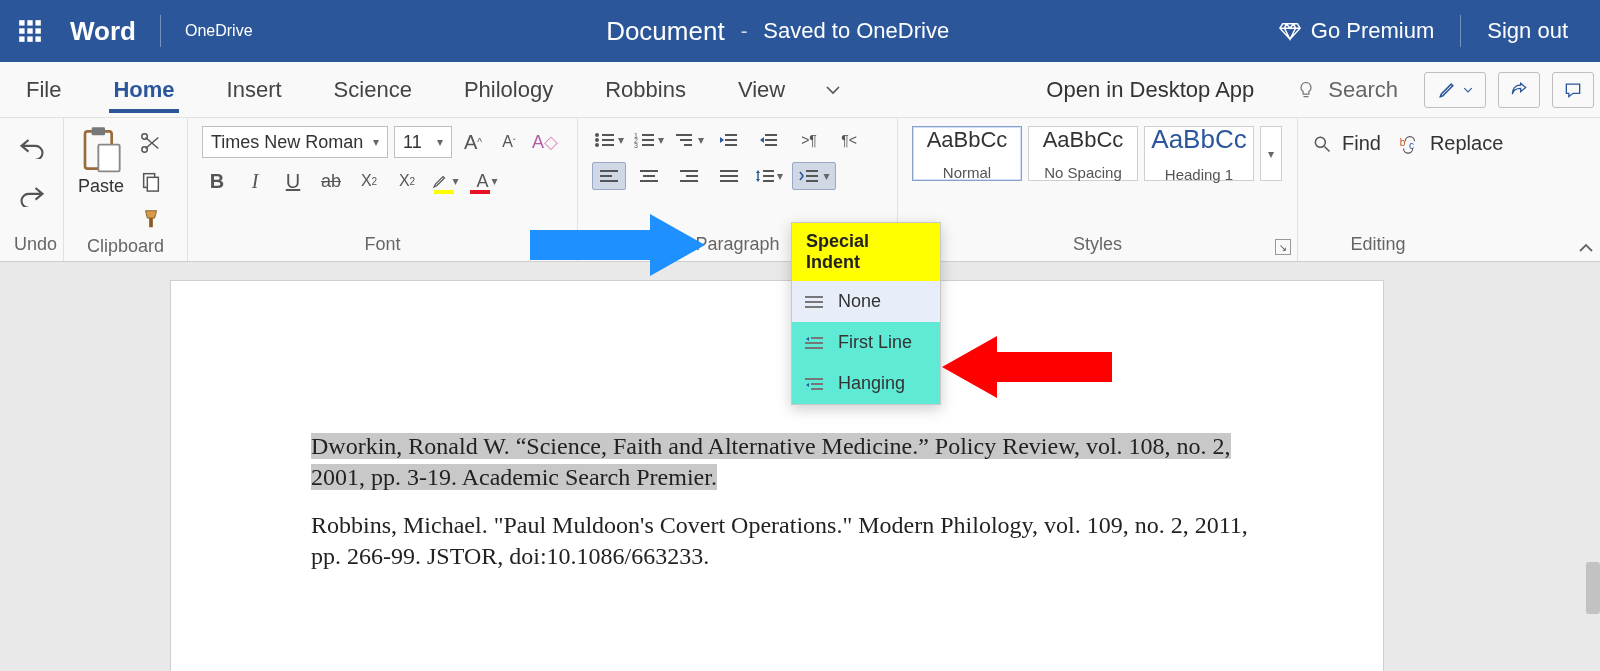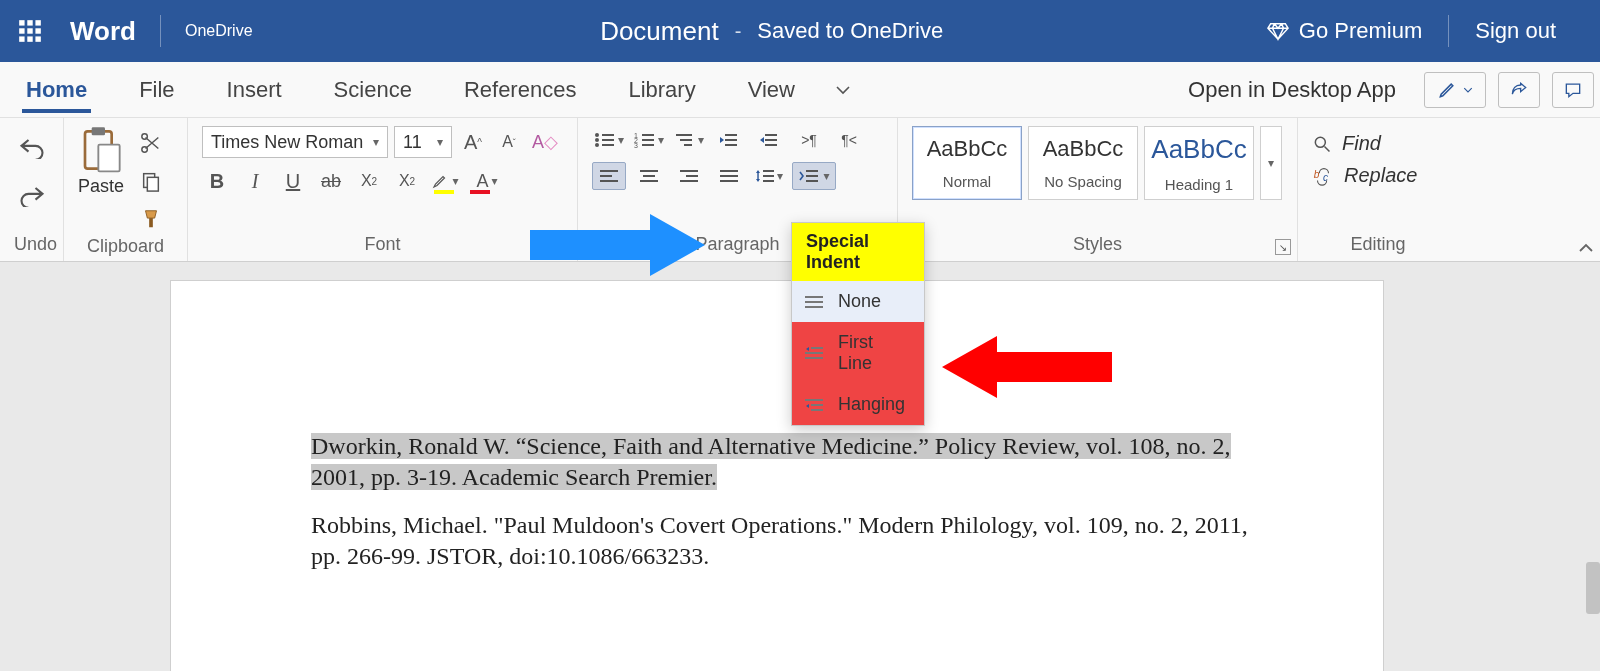--- a/index.html
+++ b/index.html
@@ -8,21 +8,21 @@
   .titlebar { height: 62px; background: #2b579a; color: #fff; display: flex; align-items: center; font-size: 22px; }
   .waffle { width: 60px; height: 62px; display: flex; align-items: center; justify-content: center; cursor: pointer; }
   .waffle svg { width: 26px; height: 26px; }
   .app-name { font-size: 26px; font-weight: 600; padding: 0 24px 0 10px; }
   .vdiv { width: 1px; height: 32px; background: rgba(255,255,255,.35); }
   .onedrive { padding: 0 24px; font-size: 16px; text-align: right; }
   .title-center { flex: 1; display: flex; align-items: center; justify-content: center; gap: 16px; }
   .doc-title { font-size: 26px; }
   .dash { font-size: 20px; opacity: .8; }
   .savestatus { font-size: 22px; }
-  .title-right { display: flex; align-items: center; gap: 26px; padding-right: 44px; }
+  .title-right { display: flex; align-items: center; gap: 26px; padding-right: 32px; }
   .premium { display: flex; align-items: center; gap: 10px; font-size: 22px; }
   .signout { font-size: 22px; }
 
   
   .ribbon-tabs { height: 56px; background: #f9f9f9; border-bottom: 1px solid #e1e1e1; display: flex; align-items: stretch; }
   .tabs { display: flex; align-items: stretch; }
   .tab { padding: 0 26px; display: flex; align-items: center; font-size: 22px; color: #444; cursor: pointer; position: relative; }
   .tab.active { color: #2b579a; font-weight: 600; }
   .tab.active::after { content: ""; position: absolute; left: 22px; right: 22px; bottom: 4px; height: 4px; background: #2b579a; }
   .tab.chevron { padding: 0 14px; font-size: 18px; }
@@ -68,42 +68,42 @@
 
   
   .para-row { display: flex; align-items: center; gap: 6px; }
   .para-btn { width: 34px; height: 28px; display: flex; align-items: center; justify-content: center; cursor: pointer; color: #555; }
   .para-btn.selected { background: #d0d7e5; border: 1px solid #97a9c5; border-radius: 2px; }
   .para-btn.open-special { background: #d0d7e5; border: 1px solid #97a9c5; border-radius: 2px; width: 44px; }
   .para-col { display: flex; flex-direction: column; gap: 8px; }
 
   
   .styles-row { display: flex; align-items: stretch; gap: 6px; }
-  .style-card { border: 1px solid #cfcfcf; background: #fff; width: 110px; height: 74px; display: flex; flex-direction: column; align-items: center; justify-content: center; cursor: pointer; }
+  .style-card { border: 1px solid #cfcfcf; background: #fff; width: 110px; height: 55px; display: flex; flex-direction: column; align-items: center; justify-content: center; cursor: pointer; }
   .style-card.selected { border: 1px solid #8aa1c7; box-shadow: inset 0 0 0 1px #cfe0ff; }
   .style-sample { font-size: 22px; color: #333; }
   .style-sample.heading { color: #2b579a; font-size: 26px; }
   .style-name { font-size: 15px; color: #555; margin-top: 11px; }
   .styles-more { width: 22px; display: flex; align-items: center; justify-content: center; color: #666; cursor: pointer; border: 1px solid #cfcfcf; background: #fff; }
   .dlg-launch { position: absolute; right: 6px; bottom: 6px; width: 16px; height: 16px; border: 1px solid #999; font-size: 10px; display:flex; align-items:center; justify-content:center; color:#555; cursor:pointer; }
 
   
-  .edit-col { display: flex; flex-direction: column; gap: 9px; padding-top: 6px; font-style: italic; }
+  .edit-col { display: flex; flex-direction: row; gap: 17px; padding-top: 6px; }
   .edit-item { display: flex; align-items: center; gap: 10px; font-size: 20px; color: #333; cursor: pointer; }
 
   
   .ribbon-expand { margin-left: auto; width: 28px; display:flex; align-items:flex-end; justify-content:center; padding-bottom:6px; color:#666; cursor:pointer;}
 
   
   .dropdown {
     position: absolute;
     left: 791px;
     top: 222px;
-    width: 134px;
-    background: #ef4444;
+    width: 150px;
+    background: #5eead4;
     border: 1px solid #c8c8c8;
     box-shadow: 0 4px 14px rgba(0,0,0,.2);
     z-index: 50;
     font-size: 18px;
   }
   .dd-header { background: #ffff00; font-weight: 700; padding: 8px 14px; color: #222; }
   .dd-item { display: flex; align-items: center; gap: 14px; padding: 10px 12px; cursor: pointer; color: #333; }
   .dd-item.hovered { background: #e8eef9; }
   .dd-icon { width: 20px; height: 16px; display: flex; align-items: center; justify-content: center; }
 
@@ -160,35 +160,41 @@
         </svg>
       <span>Go Premium</span>
     </div>
     <div class="vdiv"></div>
     <div class="signout">Sign out</div>
   </div>
 </div>
 
 <div class="ribbon-tabs">
   <div class="tabs">
+    <div class="tab">File</div>
     <div class="tab active">Home</div>
-    <div class="tab">File</div>
     <div class="tab">Insert</div>
     <div class="tab">Science</div>
-    <div class="tab">References</div>
-    <div class="tab">Library</div>
+    <div class="tab">Philology</div>
+    <div class="tab">Robbins</div>
     <div class="tab">View</div>
     <div class="tab chevron">
       <svg width="16" height="16" viewBox="0 0 16 16">
           <path d="M2 5l6 6 6-6" fill="none" stroke="#555" stroke-width="1.6"></path>
         </svg>
     </div>
   </div>
   <div class="spacer"></div>
   <div class="open-desktop">Open in Desktop App</div>
+  <div class="search">
+    <svg width="20" height="20" viewBox="0 0 24 24">
+        <path fill="none" stroke="#777" stroke-width="1.5" d="M12 3a6 6 0 0 1 3.5 10.8V17h-7v-3.2A6 6 0 0 1 12 3zM9 20h6"></path>
+      </svg>
+    <span>Search</span>
+  </div>
   <div class="small-box pen-box">
     <svg width="20" height="20" viewBox="0 0 24 24">
         <path fill="none" stroke="#2b579a" stroke-width="1.8" d="M4 20l3-1 12-12-2-2L5 17z"></path>
       </svg>
     <svg width="10" height="10" viewBox="0 0 16 16">
         <path d="M2 5l6 6 6-6" fill="none" stroke="#2b579a" stroke-width="1.8"></path>
       </svg>
   </div>
   <div class="small-box share-box">
     <svg width="20" height="20" viewBox="0 0 24 24">

